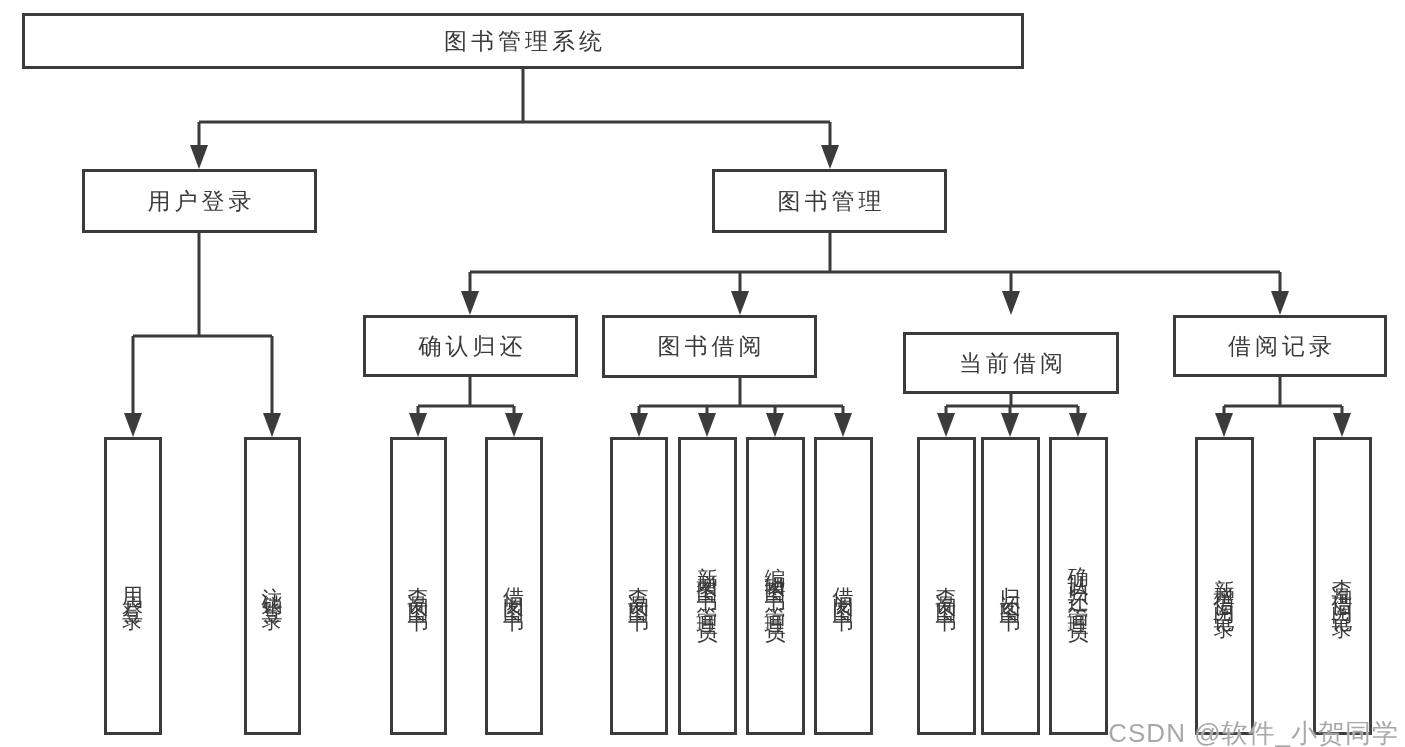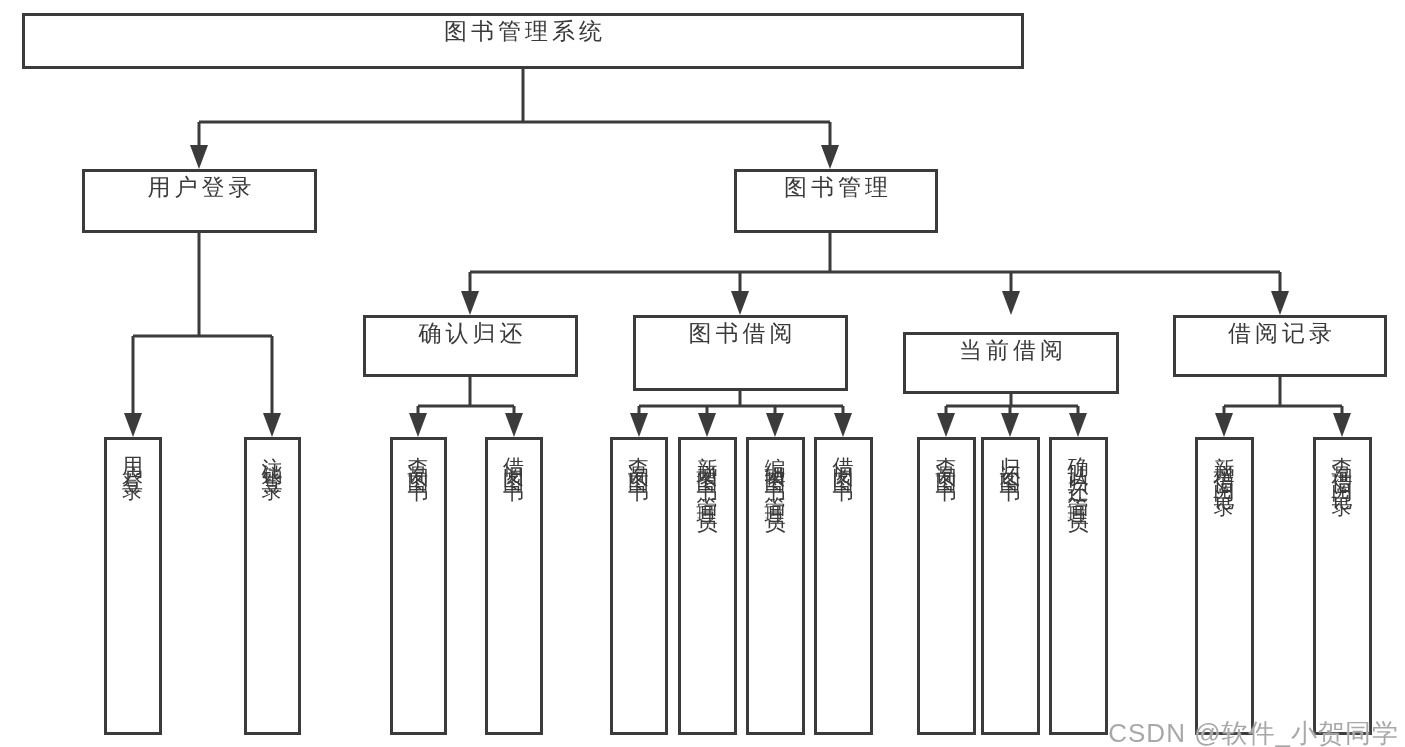--- a/index.html
+++ b/index.html
@@ -23,21 +23,21 @@
     left: 0; top: 0;
     width: 1405px; height: 747px;
   }
   .edge { stroke: var(--line, #3b3b3b); stroke-width: 3; fill: none; }
   .arrowhead { fill: var(--line, #3b3b3b); stroke: none; }
   .box {
     position: absolute;
     border: 3px solid var(--line, #3b3b3b);
     background: #fff;
     display: flex;
-    align-items: flex-start;
+    align-items: center;
     justify-content: center;
     color: var(--text, #3a3a3a);
   }
   .h-label {
     font-size: 23px;
     letter-spacing: 4px;
     text-indent: 4px;
     white-space: nowrap;
   }
   .leaf-label {
@@ -113,28 +113,28 @@
     </g>
   </svg>
 
   <div class="box" style="left:22px; top:13px; width:1002px; height:56px;">
     <span class="h-label">图书管理系统</span>
   </div>
 
   <div class="box" style="left:82px; top:169px; width:235px; height:64px;">
     <span class="h-label">用户登录</span>
   </div>
-  <div class="box" style="left:712px; top:169px; width:204px; height:64px;margin-left:22px;">
+  <div class="box" style="left:712px; top:169px; width:235px; height:64px;">
     <span class="h-label">图书管理</span>
   </div>
 
   <div class="box" style="left:363px; top:315px; width:215px; height:62px;">
     <span class="h-label">确认归还</span>
   </div>
-  <div class="box" style="left:633px; top:315px; width:215px; height:76px;">
+  <div class="box" style="left:602px; top:315px; width:215px; height:63px;">
     <span class="h-label">图书借阅</span>
   </div>
   <div class="box" style="left:903px; top:315px; width:216px; height:62px;margin-top:17px;">
     <span class="h-label">当前借阅</span>
   </div>
   <div class="box" style="left:1173px; top:315px; width:214px; height:62px;">
     <span class="h-label">借阅记录</span>
   </div>
 
   <div class="box" style="left:104px; top:437px; width:58px; height:298px;">

